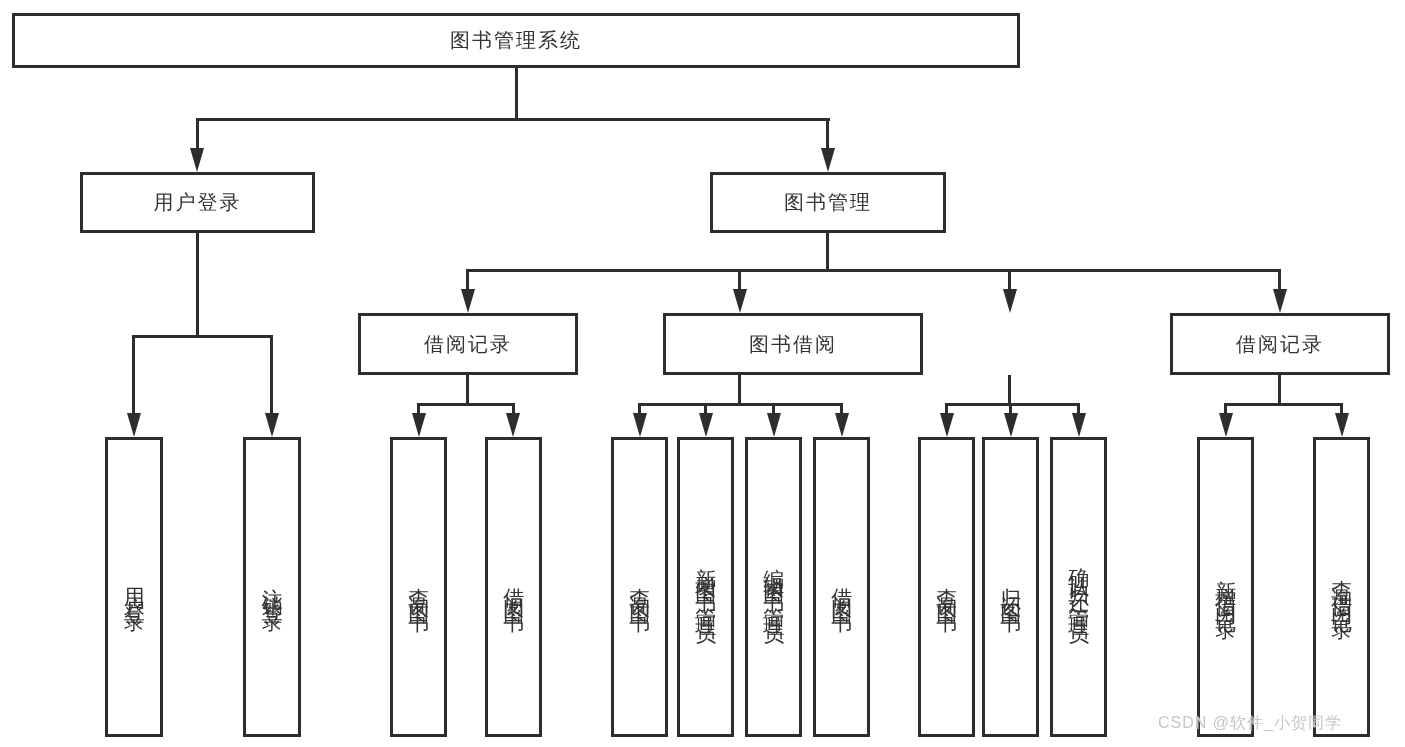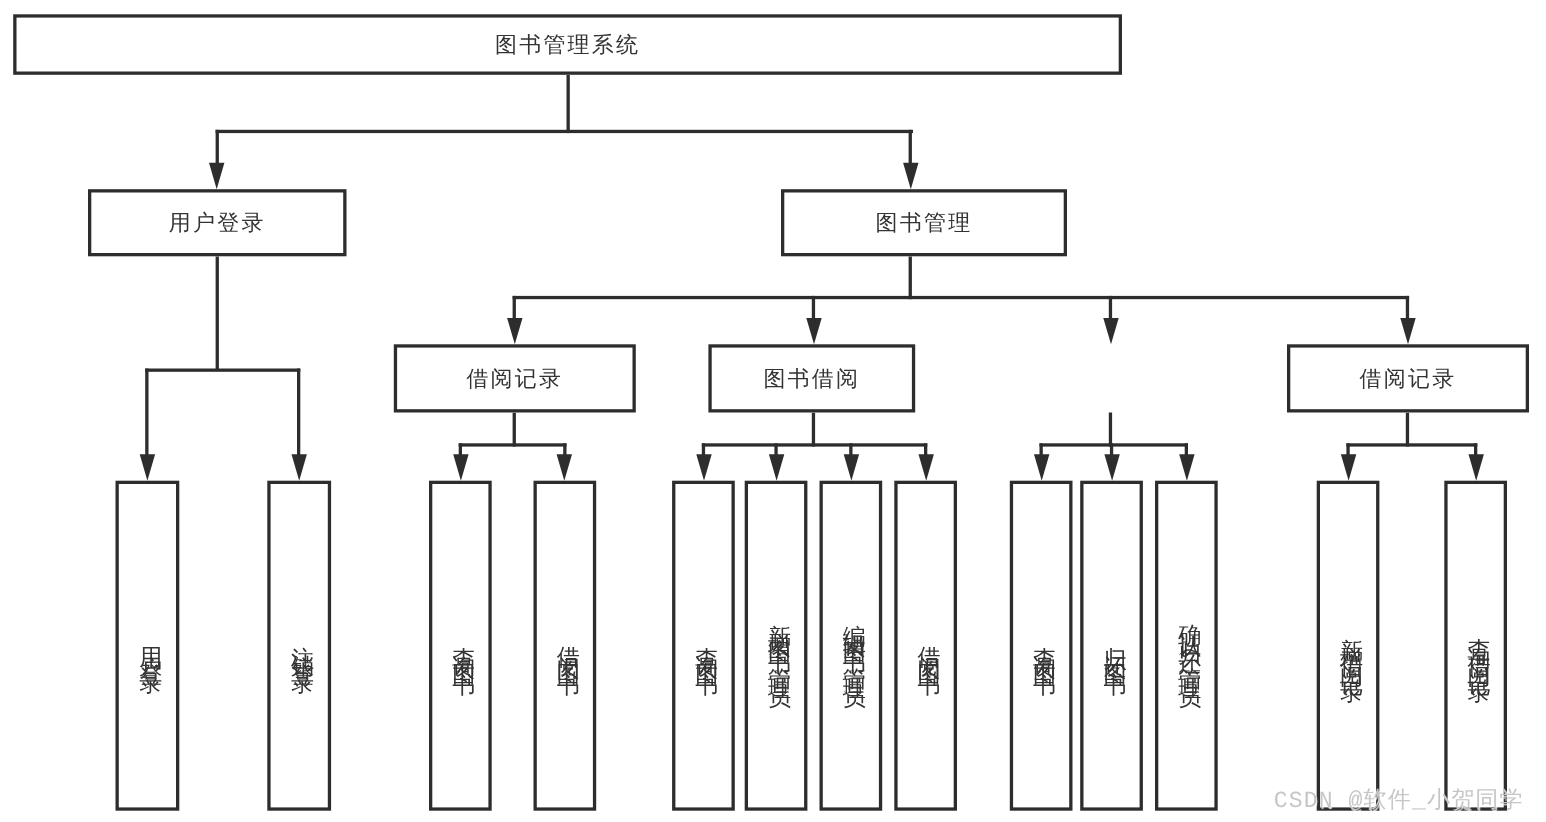--- a/index.html
+++ b/index.html
@@ -6,21 +6,21 @@
     --line:#2d2d2d;
     --text:#333333;
     --bg:#ffffff;
     --wm:#c6c6c6;
   }
   html,body{margin:0;padding:0;background:var(--bg);}
   .canvas{
     position:relative;
     width:1405px;height:747px;
     background:var(--bg);
-    font-family:Liberation Mono, monospace;
+    font-family:Liberation Sans, sans-serif;
     overflow:hidden;
   }
   .box{
     position:absolute;
     box-sizing:border-box;
     border:3px solid var(--line);
     background:#fff;
     color:var(--text);
     display:flex;align-items:center;justify-content:center;
   }
@@ -39,21 +39,21 @@
   .vline,.hline{position:absolute;background:var(--line);}
   .arrow{
     position:absolute;width:0;height:0;
     border-left:7px solid transparent;
     border-right:7px solid transparent;
     border-top:24px solid var(--line);
   }
   .watermark{
     position:absolute;
     left:1158px;top:713px;
-    font-size:21px;
+    font-size:16px;
     color:var(--wm);
     white-space:nowrap;
     letter-spacing:1px;
     text-shadow:1px 1px 1px rgba(255,255,255,0.85);
     z-index:10;
   }
 </style>
 </head>
 <body>
 
@@ -118,28 +118,28 @@
   <div class="arrow" style="left:1219px;top:413px"></div>
   <div class="arrow" style="left:1335px;top:413px"></div>
 
   <div class="box h" style="left:12px;top:13px;width:1008px;height:55px">
     <span>图书管理系统</span>
   </div>
 
   <div class="box h" style="left:80px;top:172px;width:235px;height:61px">
     <span>用户登录</span>
   </div>
-  <div class="box h" style="left:710px;top:172px;width:260px;height:61px">
+  <div class="box h" style="left:710px;top:172px;width:236px;height:61px">
     <span>图书管理</span>
   </div>
 
   <div class="box h" style="left:358px;top:313px;width:220px;height:62px">
     <span>借阅记录</span>
   </div>
-  <div class="box h" style="left:644px;top:313px;width:188px;height:62px">
+  <div class="box h" style="left:663px;top:313px;width:260px;height:62px">
     <span>图书借阅</span>
   </div>
   <div class="box h" style="left:1170px;top:313px;width:220px;height:62px">
     <span>借阅记录</span>
   </div>
 
   <div class="box v" style="left:105px;top:437px;width:58px;height:300px">
     <span>用户登录</span>
   </div>
   <div class="box v" style="left:243px;top:437px;width:58px;height:300px">

